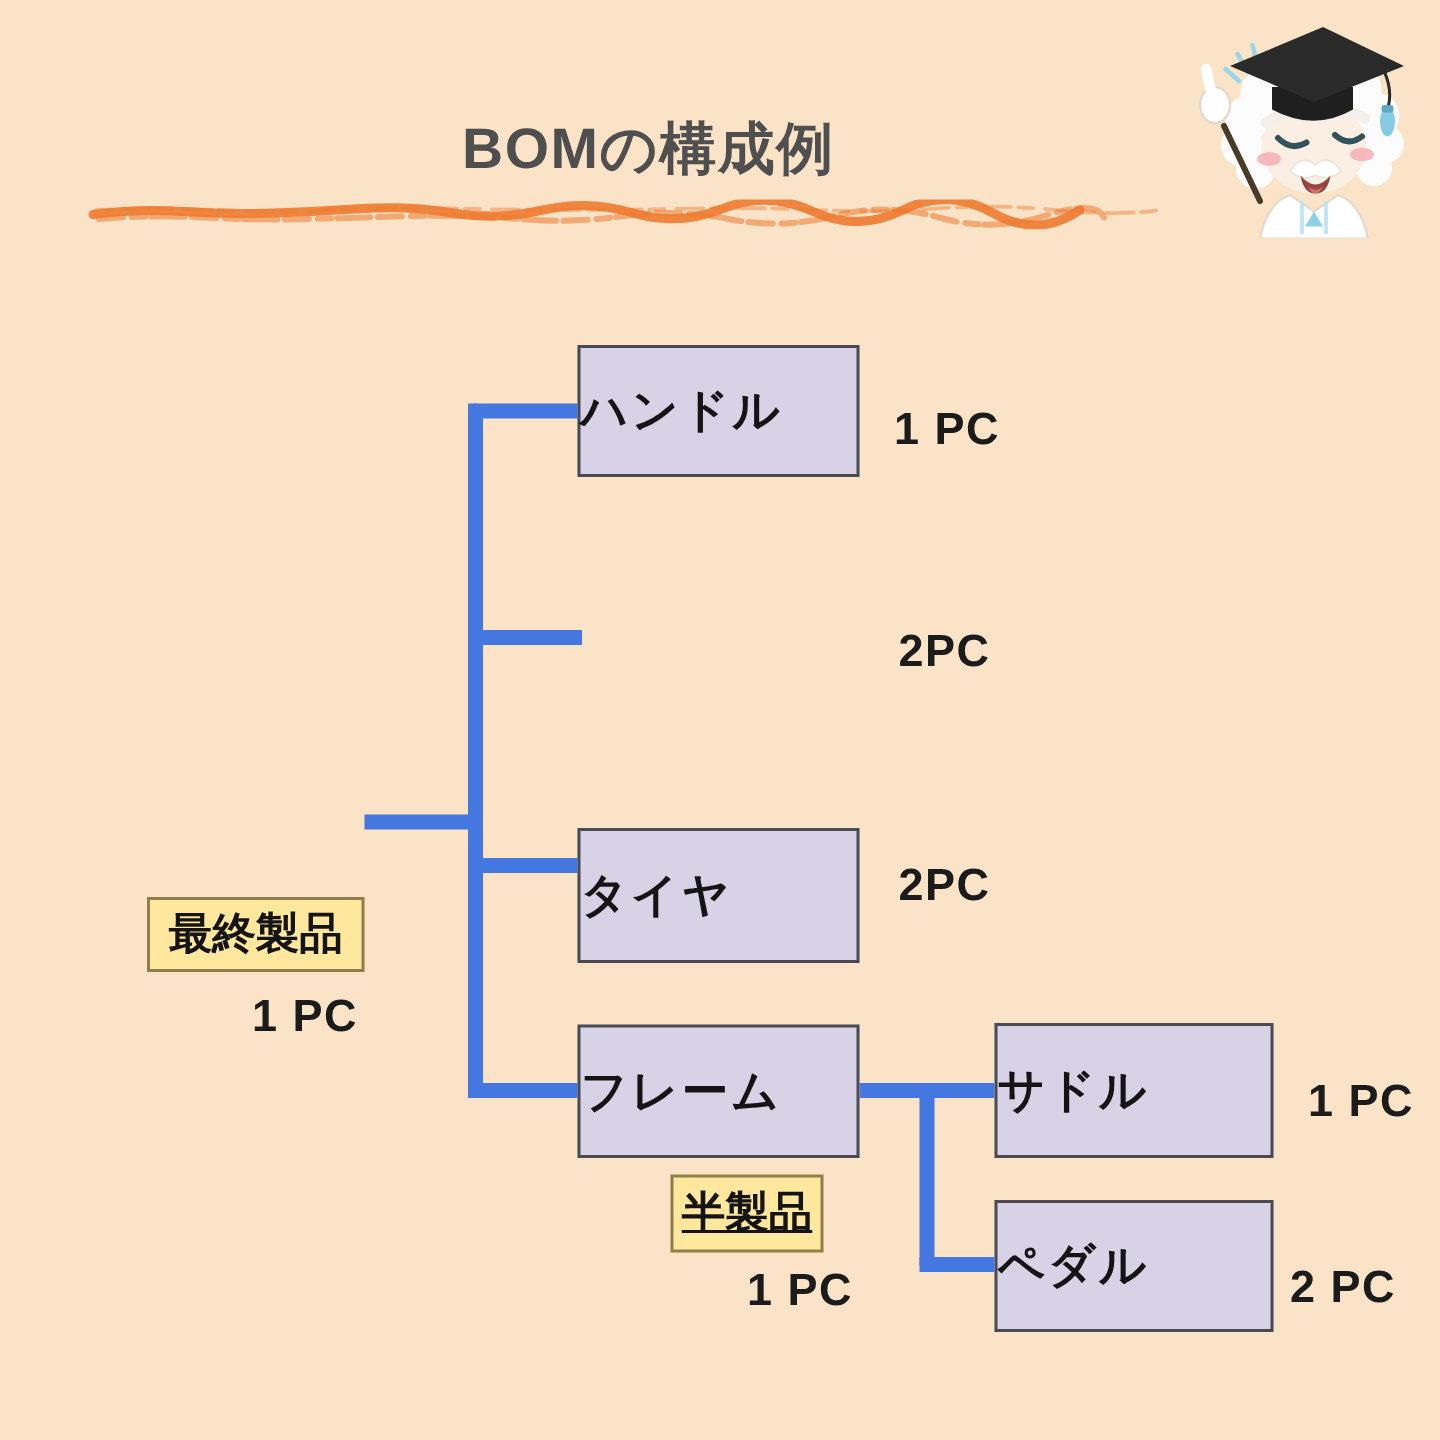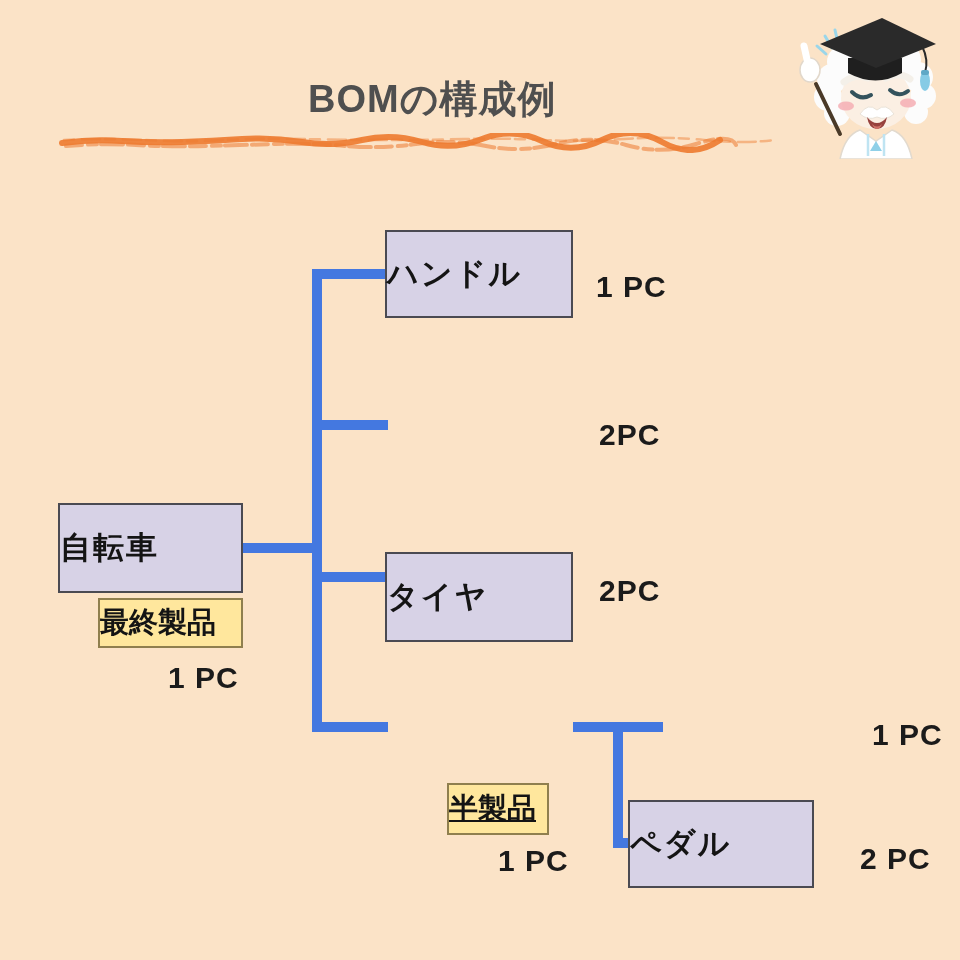--- a/index.html
+++ b/index.html
@@ -18,21 +18,21 @@
   }
   .underline{position:absolute;left:58px;top:133px;}
   .illustration{position:absolute;left:782px;top:4px;}
   .node{
     position:absolute;display:flex;align-items:center;justify-content:flex-start;
     background:var(--node-fill);border:2px solid var(--node-border);
     font-size:31px;font-weight:bold;color:#141414;letter-spacing:2px;
     box-sizing:border-box;white-space:nowrap;
   }
   .tag{
-    position:absolute;display:flex;align-items:center;
+    position:absolute;display:flex;align-items:center;justify-content:center;
     background:var(--tag-fill);border:2px solid var(--tag-border);
     font-size:29px;font-weight:bold;color:#141414;box-sizing:border-box;
     white-space:nowrap;
   }
   .qty{
     position:absolute;font-size:30px;font-weight:bold;color:var(--text);
     letter-spacing:1px;white-space:nowrap;
   }
   .line{position:absolute;background:var(--line);}
   .line.v{border-radius:5px;}
@@ -101,45 +101,48 @@
   <div class="line v" style="left:312px;top:269px;width:10px;height:463px;"></div>
   <div class="line" style="left:243px;top:543px;width:79px;height:10px;"></div>
   <div class="line" style="left:312px;top:269px;width:76px;height:10px;"></div>
   <div class="line" style="left:312px;top:420px;width:76px;height:10px;"></div>
   <div class="line" style="left:312px;top:572px;width:76px;height:10px;"></div>
   <div class="line" style="left:312px;top:722px;width:76px;height:10px;"></div>
   <div class="line" style="left:573px;top:722px;width:90px;height:10px;"></div>
   <div class="line v" style="left:613px;top:722px;width:10px;height:126px;"></div>
   <div class="line" style="left:613px;top:838px;width:50px;height:10px;"></div>
 
-  <div class="node" style="left:58px;top:503px;width:185px;height:90px;">
-    <span>自転車</span>
-  </div>
   <div class="tag" style="left:98px;top:598px;width:145px;height:50px;">
     <span>最終製品</span>
   </div>
   <div class="qty" style="left:168px;top:661px;">1 PC</div>
 
   <div class="node" style="left:385px;top:230px;width:188px;height:88px;">
     <span>ハンドル</span>
   </div>
   <div class="qty" style="left:596px;top:270px;">1 PC</div>
 
   <div class="qty" style="left:599px;top:418px;">2PC</div>
 
   <div class="node" style="left:385px;top:552px;width:188px;height:90px;">
     <span>タイヤ</span>
   </div>
   <div class="qty" style="left:599px;top:574px;">2PC</div>
 
+  <div class="node" style="left:385px;top:683px;width:188px;height:89px;">
+    <span>フレーム</span>
+  </div>
   <div class="tag" style="left:447px;top:783px;width:102px;height:52px;text-decoration:underline;">
     <span>半製品</span>
   </div>
   <div class="qty" style="left:498px;top:844px;">1 PC</div>
 
+  <div class="node" style="left:663px;top:682px;width:186px;height:90px;">
+    <span>サドル</span>
+  </div>
   <div class="qty" style="left:872px;top:718px;">1 PC</div>
 
-  <div class="node" style="left:628px;top:800px;width:186px;height:88px;">
+  <div class="node" style="left:663px;top:800px;width:186px;height:88px;">
     <span>ペダル</span>
   </div>
   <div class="qty" style="left:860px;top:842px;">2 PC</div>
 
 </div>
 
 </body></html>

